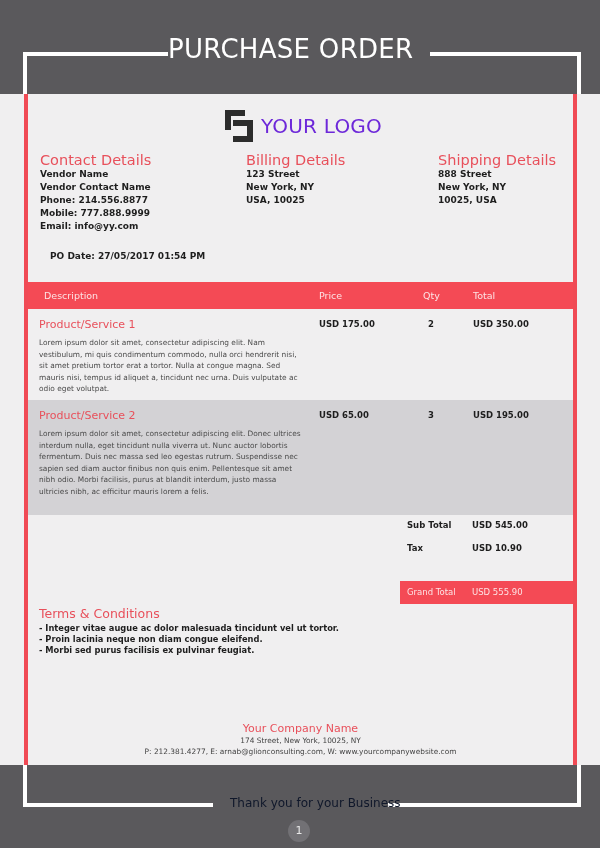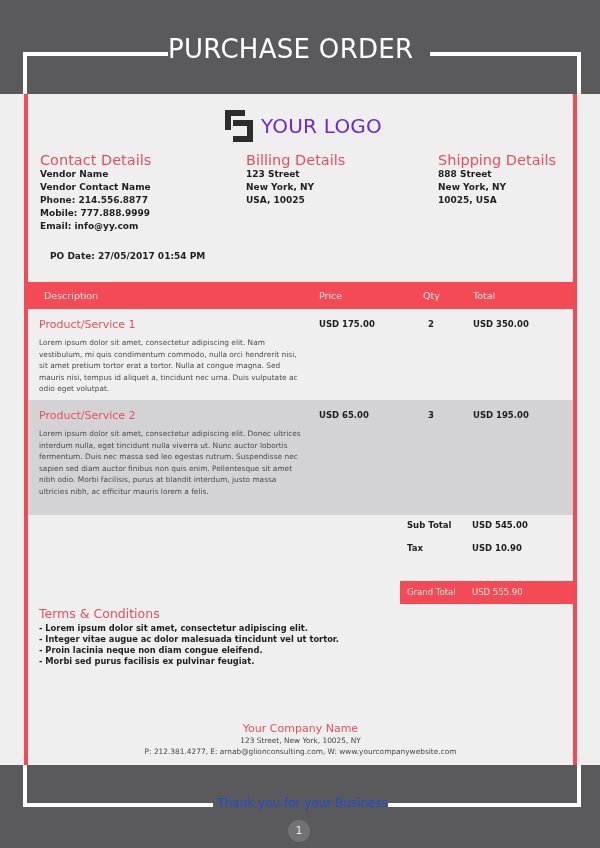--- a/index.html
+++ b/index.html
@@ -33,22 +33,22 @@
     .red-edge { position: absolute; background: #f04a55; width: 4px; top: 94px; height: 671px; }
     .red-left { left: 24px; }
     .red-right { left: 573px; }
 
     .title {
       position: absolute; left: 168px; top: 34px; width: 262px; 
       color: #ffffff; font-size: 26px; letter-spacing: 0.3px;
       font-family: "DejaVu Sans", sans-serif;
     }
     .thanks {
-      position: absolute; left: 213px; top: 796px; width: 175px; text-align: right;
-      color: #1d4ed8; font-size: 12px;
+      position: absolute; left: 230px; top: 796px; width: 175px; text-align: left;
+      color: #0f172a; font-size: 12px;
     }
     .page-num {
       position: absolute; left: 288px; top: 820px; width: 22px; height: 22px;
       border-radius: 50%; background: #727175; color: #e8e8e8;
       font-size: 11px; line-height: 22px; text-align: center;
     }
 
     
     .logo { position: absolute; left: 223px; top: 108px; height: 36px; display: flex; align-items: center; }
     .logo svg { display: block; }
@@ -187,27 +187,26 @@
   <span class="sum-v">USD 10.90</span>
 </div>
 <div class="sum-line grand">
   <span class="sum-l">Grand Total</span>
   <span class="sum-v">USD 555.90</span>
 </div>
 
 <div class="terms">
   <div class="section-h" style="font-size:12.5px;">Terms &amp; Conditions</div>
   <ul>
-    <li>- Lorem ipsum dolor sit amet, consectetur adipiscing elit.</li>
     <li>- Integer vitae augue ac dolor malesuada tincidunt vel ut tortor.</li>
     <li>- Proin lacinia neque non diam congue eleifend.</li>
     <li>- Morbi sed purus facilisis ex pulvinar feugiat.</li>
   </ul>
 </div>
 
 <div class="company">
   <div class="company-name">Your Company Name</div>
-  <div class="company-addr">123 Street, New York, 10025, NY</div>
+  <div class="company-addr">174 Street, New York, 10025, NY</div>
   <div class="company-contact">P: 212.381.4277, E: arnab@glionconsulting.com, W: www.yourcompanywebsite.com</div>
 </div>
 
 <div class="thanks">Thank you for your Business</div>
 <div class="page-num">1</div>
 
 </body></html>

